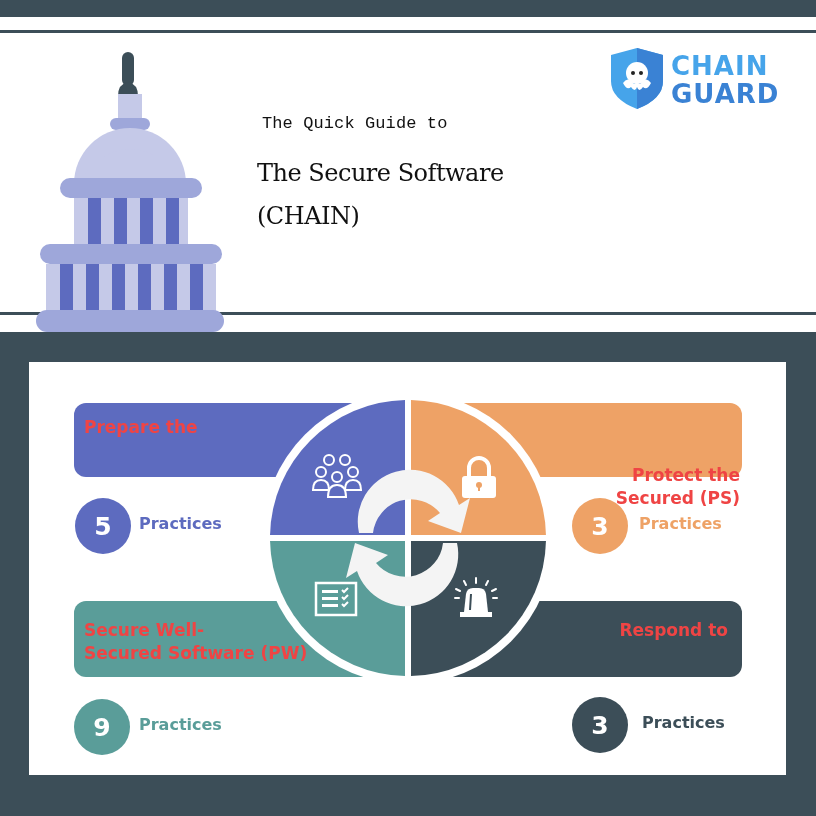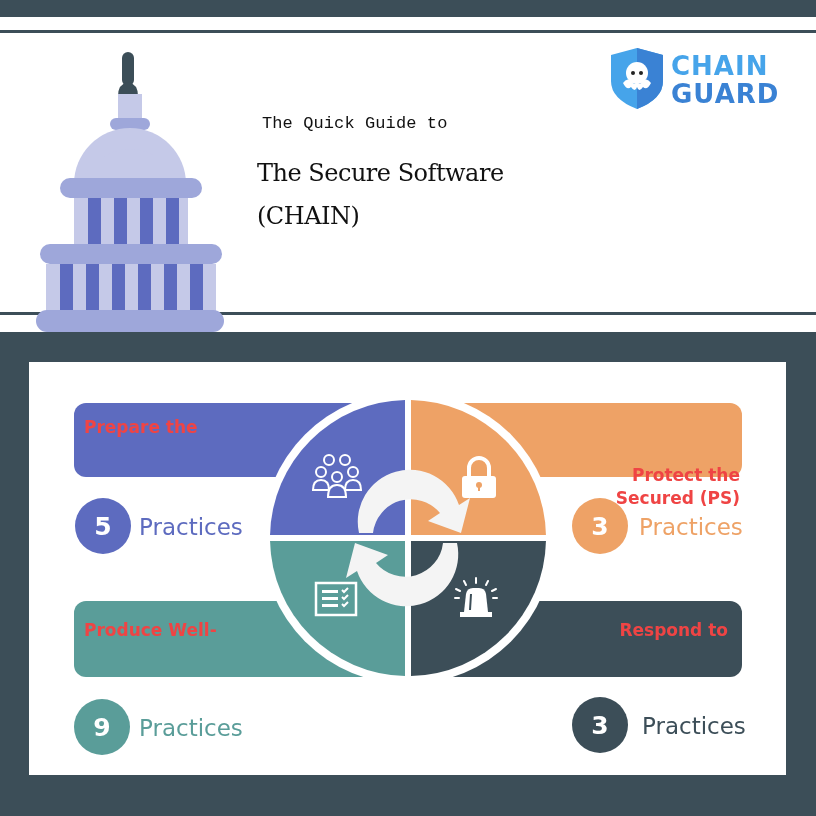--- a/index.html
+++ b/index.html
@@ -22,21 +22,21 @@
 
   .diagram { position: absolute; left: 0; top: 0; width: 816px; height: 816px; }
 
   .label { position: absolute; color: #ef4444; font-family: "DejaVu Sans", sans-serif; font-weight: bold; font-size: 17px; line-height: 23px; }
   .label.po { left: 84px; top: 416px; text-align: left; }
   .label.ps { right: 76px; top: 416px; text-align: right; margin-top: 48px; }
   .label.pw { left: 84px; top: 619px; text-align: left; }
   .label.rv { right: 88px; top: 619px; text-align: right; }
 
   .count { position: absolute; width: 56px; height: 56px; border-radius: 50%; color: #fff; font-family: "DejaVu Sans", sans-serif; font-weight: bold; font-size: 25px; display: flex; align-items: center; justify-content: center; }
-  .practices { position: absolute; font-family: "DejaVu Sans", sans-serif; font-weight: normal; font-size: 23px; }
+  .practices { position: absolute; font-family: "DejaVu Sans", sans-serif; font-weight: bold; font-size: 16px; }
 </style>
 </head>
 <body>
 
 <div class="top-band"></div>
 <div class="rule r1"></div>
 <div class="rule r2"></div>
 <div class="bottom-bg"></div>
 <div class="card"></div>
 
@@ -152,21 +152,22 @@
 </svg>
 
 <div class="label po">
   <div>Prepare the</div>
 </div>
 <div class="label ps">
   <div>Protect the</div>
   <div>Secured (PS)</div>
 </div>
 <div class="label pw">
-  <div>Produce Well-</div>
+  <div>Secure Well-</div>
+  <div>Secured Software (PW)</div>
 </div>
 <div class="label rv">
   <div>Respond to</div>
 </div>
 
 <div class="count" style="left:75px; top:498px; background:#5d6bbf;">5</div>
 <div class="practices" style="left:139px; top:514px; color:#5d6bbf;">Practices</div>
 
 <div class="count" style="left:572px; top:498px; background:#eea266;">3</div>
 <div class="practices" style="left:639px; top:514px; color:#eea266;">Practices</div>

